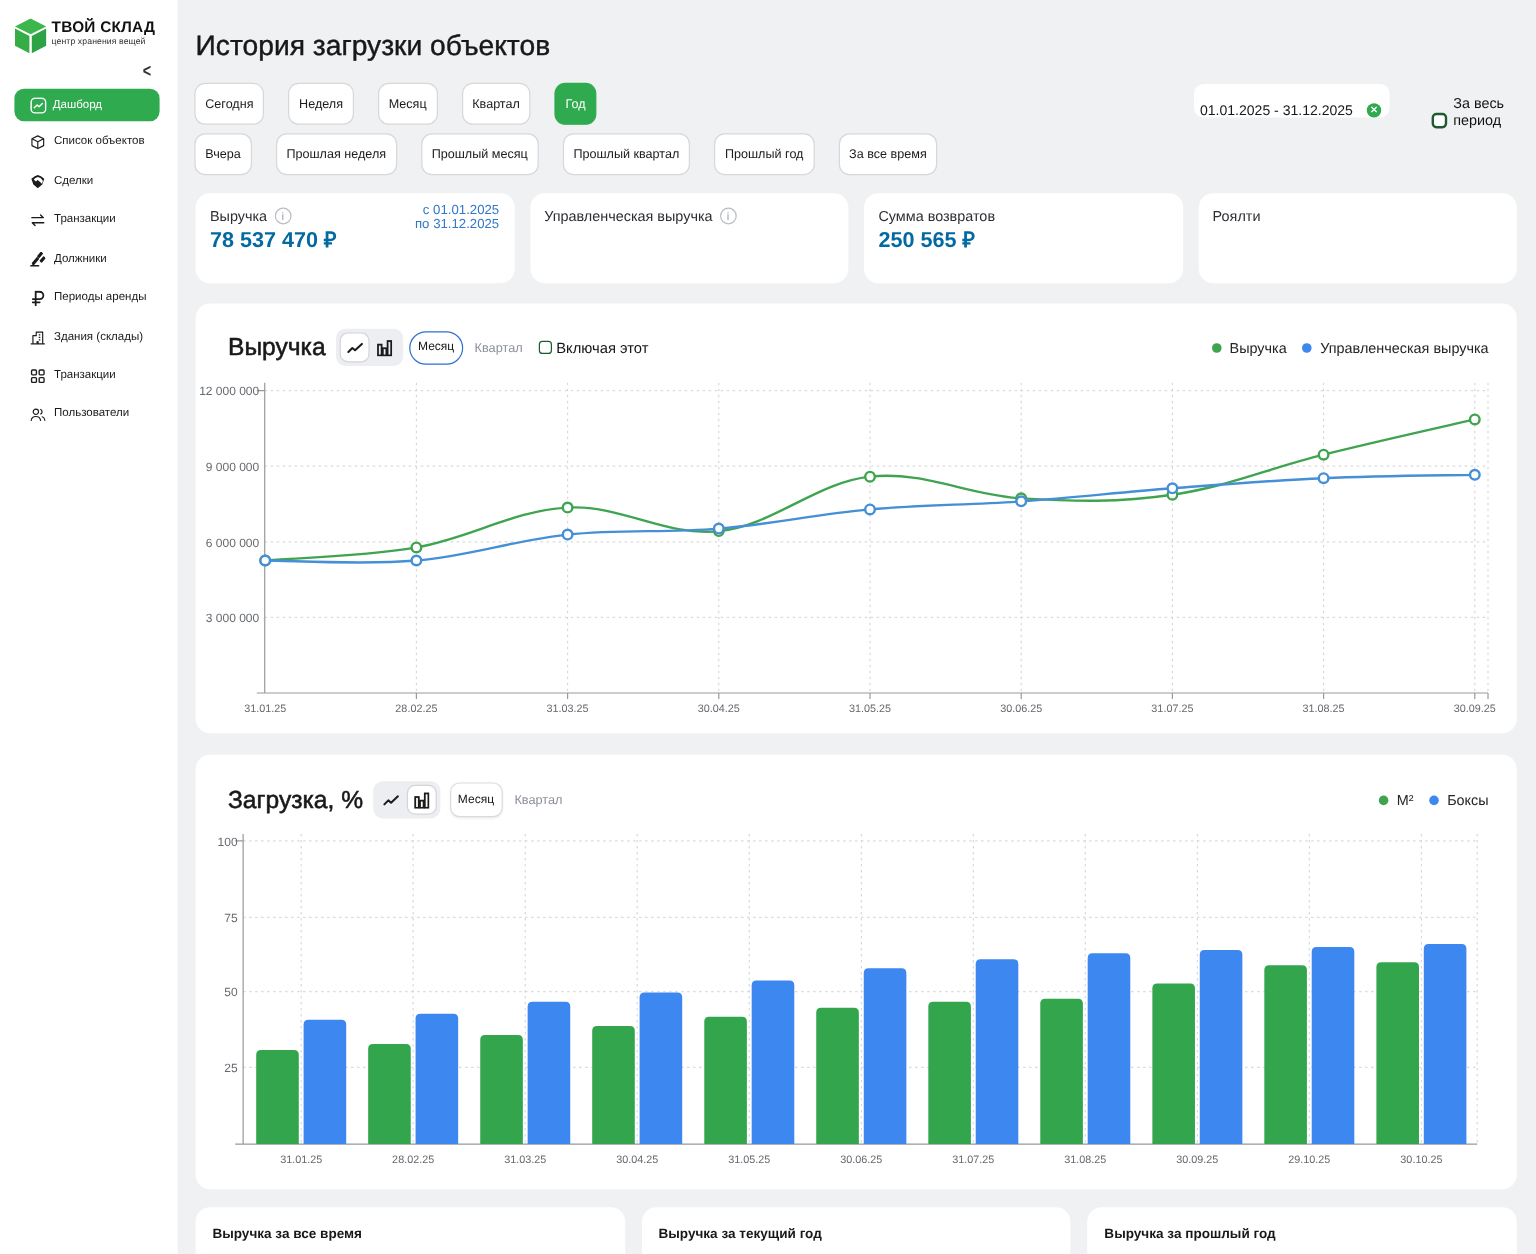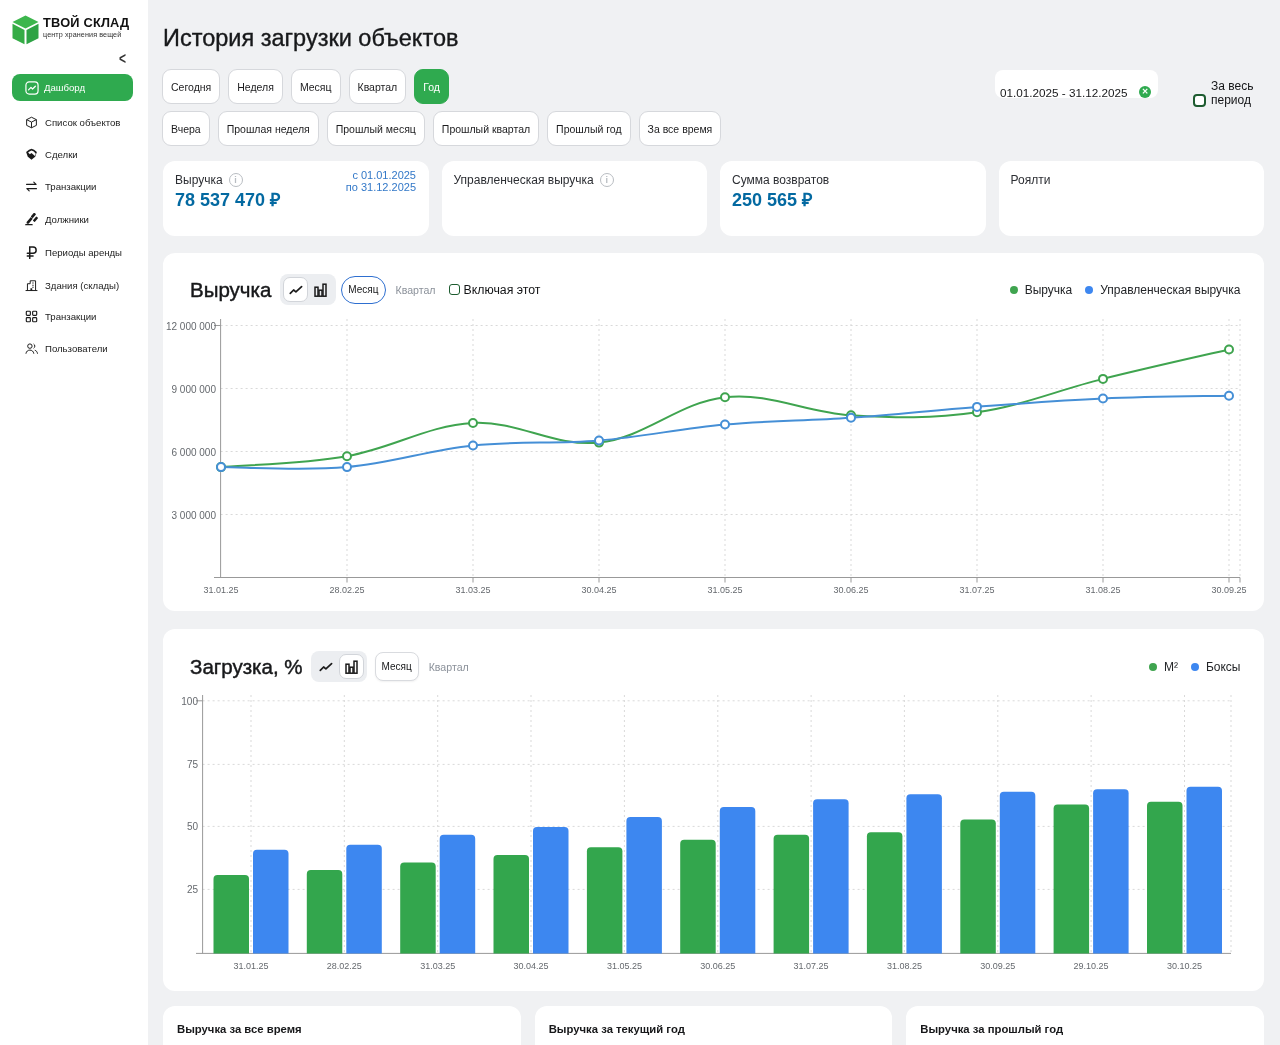--- a/index.html
+++ b/index.html
@@ -6,26 +6,26 @@
 body{font-family:"Liberation Sans",sans-serif;background:#f0f1f3;position:relative;color:#1c1c1e}
 .abs{position:absolute}
 aside{position:absolute;left:0;top:0;width:148px;height:1045px;background:#fff}
 .logo{position:absolute;left:12px;top:13px;display:flex;align-items:flex-start}
 .logo-txt{margin-left:4px}
 .logo-t1{font-size:12.8px;font-weight:700;letter-spacing:.2px;color:#111;line-height:14px;margin-top:3px;white-space:nowrap}
 .logo-t2{font-size:7.2px;color:#2f2f2f;letter-spacing:.1px;white-space:nowrap}
 .collapse{position:absolute;right:22px;top:52px;font-size:12px;color:#333;font-weight:700;transform:scaleY(1.3)}
 .navact{position:absolute;left:12px;top:74px;width:121px;height:27px;background:#2faa4f;border-radius:8px;display:flex;align-items:center;color:#fff;font-size:9.6px}
 .navact svg{margin:0 5px 0 13px}
-.navitem{position:absolute;left:0;width:148px;height:20px;display:flex;align-items:center;font-size:9.6px;color:#1b1b1b}
+.navitem{position:absolute;left:0;width:148px;height:20px;display:flex;align-items:flex-start;font-size:9.6px;color:#1b1b1b}
 .navitem svg{width:13px;height:13px}
 .navact svg{width:14px;height:14px}
 .navitem svg{margin:0 7px 0 25px;flex:0 0 auto}
 h1{position:absolute;left:163px;top:25px;font-size:23.5px;font-weight:400;color:#17181a;letter-spacing:0;-webkit-text-stroke:.35px #17181a}
-.btnrow{position:absolute;left:162px;display:flex;gap:8px}
+.btnrow{position:absolute;left:162px;display:flex;gap:20px}
 .btn{height:35px;display:flex;align-items:center;padding:0 8px;background:#fff;border:1px solid #d6d8dc;border-radius:9px;font-size:10.5px;color:#1c1c1e;white-space:nowrap}
 .btn.green{background:#2faa4f;border-color:#2faa4f;color:#fff}
 .datechip{position:absolute;left:995px;top:70px;width:163px;height:28px;background:#fff;border-radius:8px;display:flex;align-items:center;padding:16px 7px 0 5px;font-size:11.7px;color:#17181a;white-space:nowrap}
 .xcirc{margin-left:auto;width:12px;height:12px;border-radius:50%;background:#2faa4f;color:#fff;font-size:8px;line-height:12px;text-align:center;font-weight:700}
 .chk{width:13px;height:13px;border:2px solid #1e5c30;border-radius:4px;background:#fff;flex:0 0 auto}
 .chklabel{position:absolute;left:1193px;top:79px;display:flex;align-items:flex-end;gap:5px;font-size:12px;color:#141517}
 .scard{position:absolute;top:161px;width:265.5px;height:75px;background:#fff;border-radius:12px;padding:12px 14px 0 12px}
 .scard .lbl{display:flex;align-items:center;gap:6px;font-size:12px;color:#2c2e33}
 .info{width:14px;height:14px;border:1px solid #b9bdc2;border-radius:50%;color:#b9bdc2;font-size:9px;line-height:13px;text-align:center;font-weight:700;flex:0 0 auto}
 .scard .val{font-size:18px;font-weight:700;color:#0369a1;margin-top:0;letter-spacing:0}

